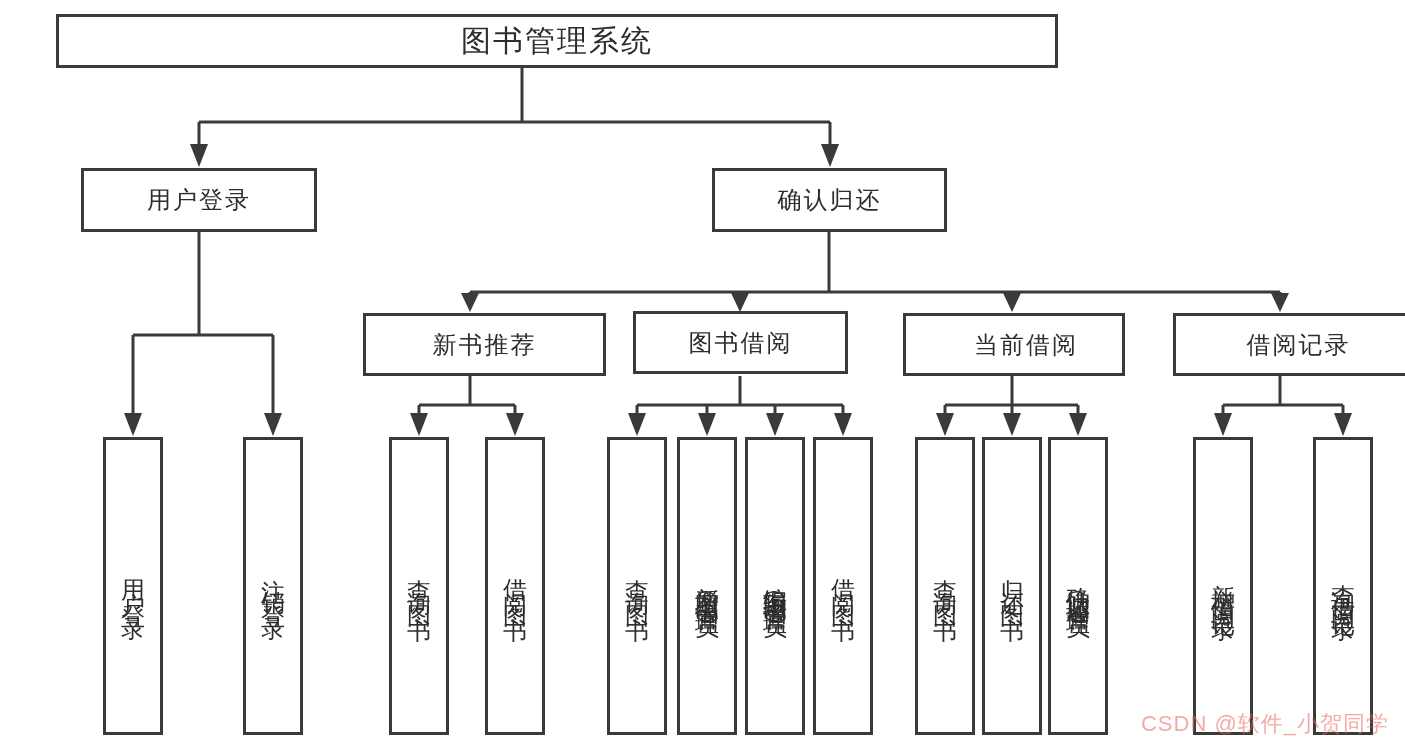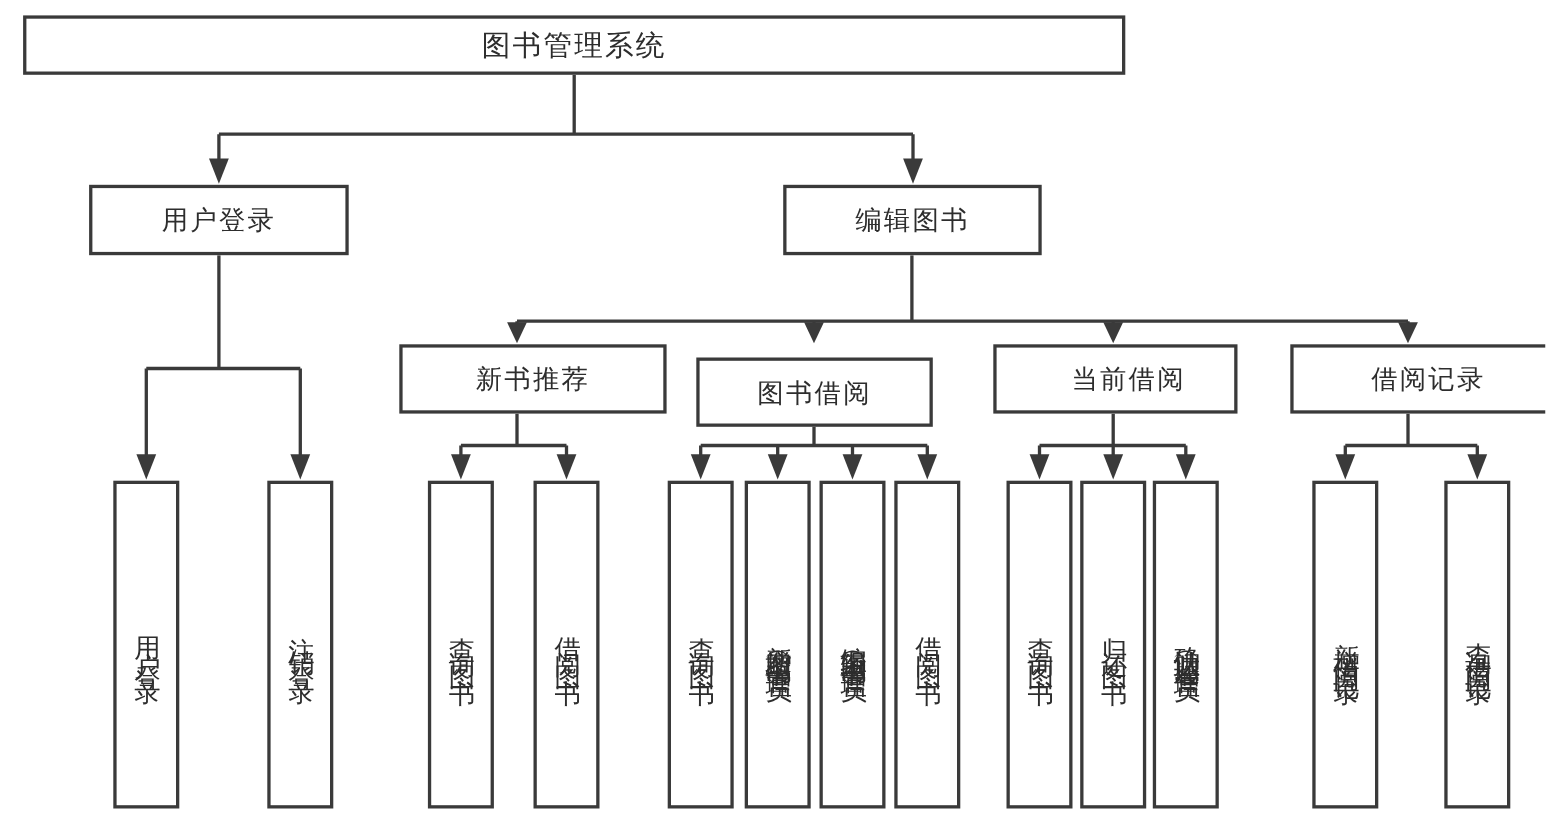--- a/index.html
+++ b/index.html
@@ -22,21 +22,21 @@
     box-sizing: border-box;
     border: 3px solid #3a3a3a;
     background: #ffffff;
     display: flex;
     align-items: center;
     justify-content: center;
     font-size: 24px;
     letter-spacing: 2px;
     z-index: 2;
   }
-  .node.root { font-size: 26px; }
+  .node.root { font-size: 30px; margin-left: 35px; }
   .leaf span {
     writing-mode: vertical-rl;
     text-orientation: mixed;
     font-size: 24px;
     line-height: 1;
     white-space: nowrap;
   }
   .ls4 span { letter-spacing: 13px; }
   .ls6 span { letter-spacing: 7px; }
   .ls9 span { letter-spacing: 4px; }
@@ -90,27 +90,27 @@
   </svg>
 
   <div class="node root" style="left:21px; top:14px; width:1002px; height:54px;">
     <span>图书管理系统</span>
   </div>
 
   <div class="node" style="left:81px; top:168px; width:236px; height:64px;">
     <span>用户登录</span>
   </div>
   <div class="node" style="left:712px; top:168px; width:235px; height:64px;">
-    <span>编辑图书</span>
+    <span>确认归还</span>
   </div>
 
   <div class="node" style="left:363px; top:313px; width:243px; height:63px;">
     <span>新书推荐</span>
   </div>
-  <div class="node" style="left:633px; top:325px; width:215px; height:63px;">
+  <div class="node" style="left:633px; top:311px; width:215px; height:63px;">
     <span>图书借阅</span>
   </div>
   <div class="node" style="left:903px; top:313px; width:222px; height:63px;padding-left:24px;">
     <span>当前借阅</span>
   </div>
   <div class="node" style="left:1173px; top:313px; width:251px; height:63px;">
     <span>借阅记录</span>
   </div>
 
   <div class="node leaf ls4" style="left:103px; top:437px; width:60px; height:298px;">
@@ -150,14 +150,15 @@
     <span>确认归还（管理员）</span>
   </div>
 
   <div class="node leaf ls6" style="left:1193px; top:437px; width:60px; height:298px;">
     <span>新增借阅记录</span>
   </div>
   <div class="node leaf ls6" style="left:1313px; top:437px; width:60px; height:298px;">
     <span>查询借阅记录</span>
   </div>
 
+  <div class="watermark">CSDN @软件_小贺同学</div>
 
 </div>
 
 </body></html>

